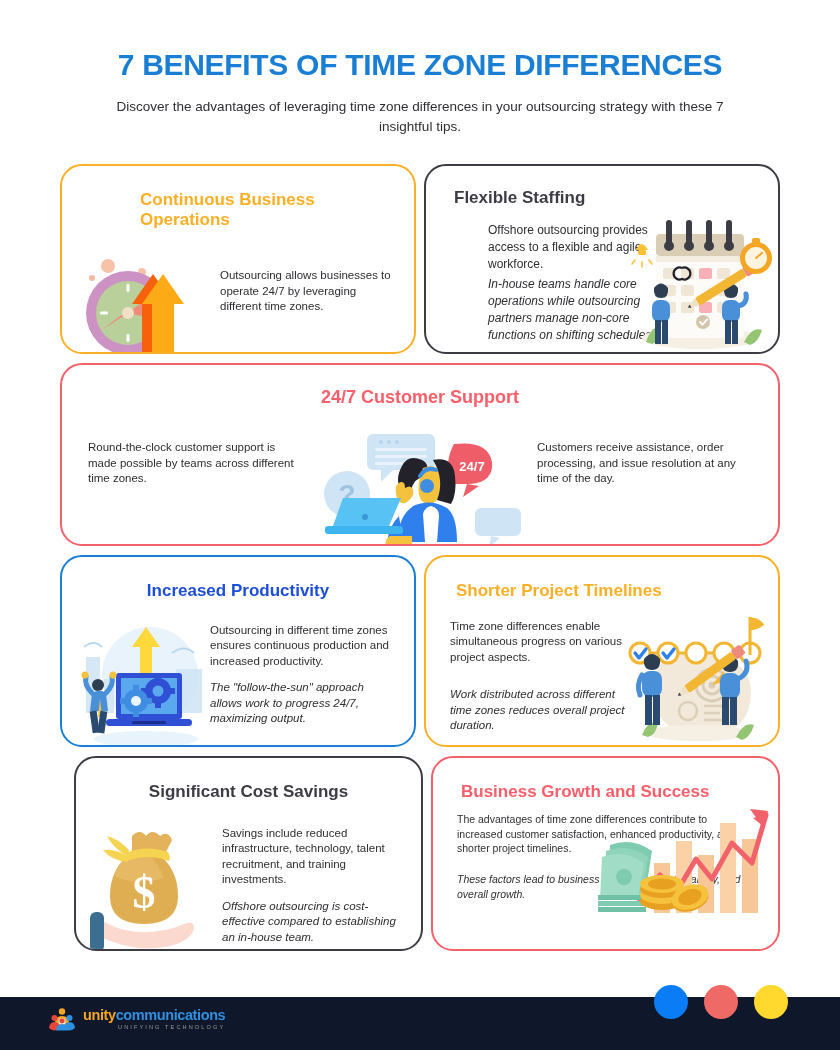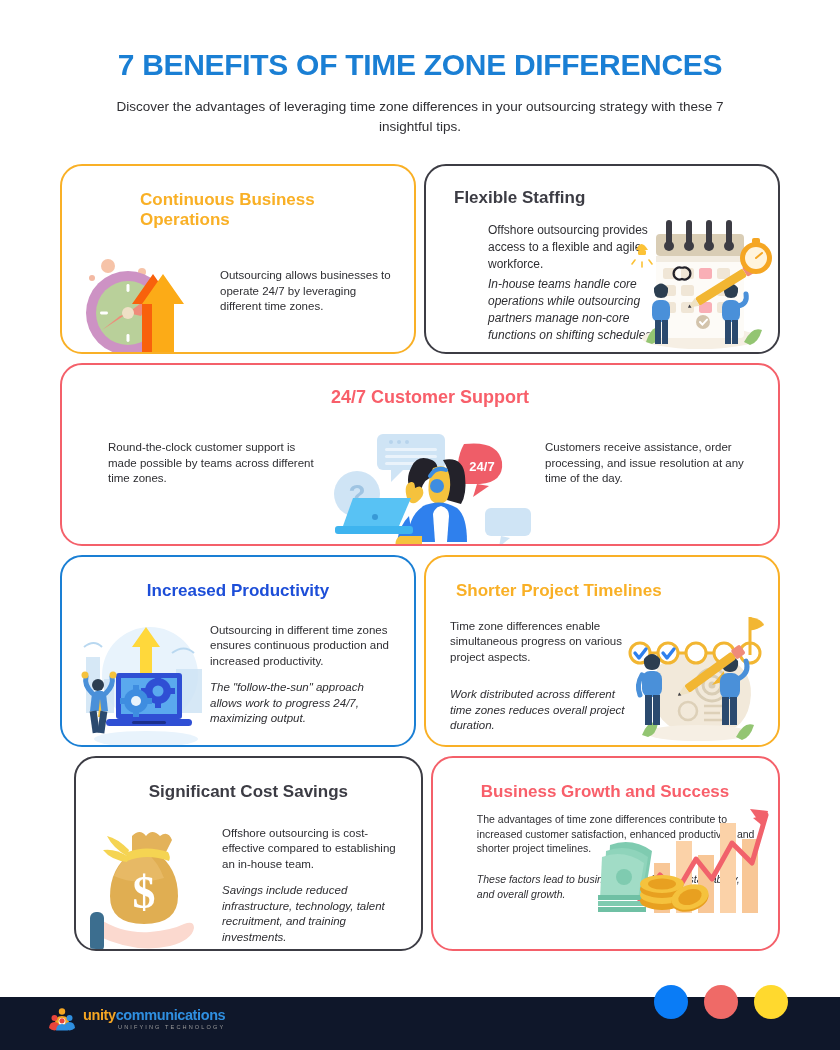--- a/index.html
+++ b/index.html
@@ -57,21 +57,21 @@
     background: #fff;
     border: 2.5px solid #000;
     border-radius: 22px;
     overflow: hidden;
   }
   .card.half { width: 356px; }
   .card.full { width: 100%; }
 
   .c-orange { border-color: #f9b026; }
   .c-dark   { border-color: #3c3c44; }
-  .c-red    { border-color: #f4606a; padding-left: 20px; }
+  .c-red    { border-color: #f4606a; }
   .c-blue   { border-color: #1a7fd4; }
 
   .card-title {
     font-size: 17px;
     font-weight: bold;
     line-height: 1.2;
     padding: 22px 26px 0 26px;
   }
   .card-title.center { text-align: center; }
   .t-orange { color: #f9b026; }
@@ -487,22 +487,22 @@
               <path d="M38 40 q-12 9 -18 24 q22 10 50 2 q-6 -16 -18 -26 z" fill="#ecc374" opacity="0.55"></path>
               <path d="M34 40 q18 -7 40 0 q3 5 1 9 q-22 -8 -42 0 q-2 -5 1 -9" fill="#f5d452"></path>
               <path d="M33 44 q-14 -8 -20 -20 q10 2 22 14" fill="#f5d452"></path>
               <path d="M33 50 q-16 -2 -24 -12 q12 -2 26 7" fill="#f5d452"></path>
               <text x="50" y="96" font-family="Liberation Serif, serif" font-size="46" font-weight="bold" fill="#ffffff" text-anchor="middle">$</text>
               <path d="M4 106 q24 16 52 14 q22 -2 34 -8 q10 -4 10 4 q-2 12 -24 18 q-34 8 -72 -10 z" fill="#fbd9cf"></path>
               <rect x="-4" y="100" width="14" height="40" rx="6" fill="#3c6e8f"></rect>
             </svg>
           </div>
           <div class="txt">
+            <p>Savings include reduced infrastructure, technology, talent recruitment, and training investments.</p>
             <p>Offshore outsourcing is cost-effective compared to establishing an in-house team.</p>
-            <p>Savings include reduced infrastructure, technology, talent recruitment, and training investments.</p>
           </div>
         </div>
       </div>
 
       <div class="card half card7 c-red">
         <div class="card-title t-red">Business Growth and Success</div>
         <div class="card-body">
           <div class="txt">
             <p>The advantages of time zone differences contribute to increased customer satisfaction, enhanced productivity, and shorter project timelines.</p>
             <p style="margin-top:16px">These factors lead to business profitability, sustainability, and overall growth.</p>

